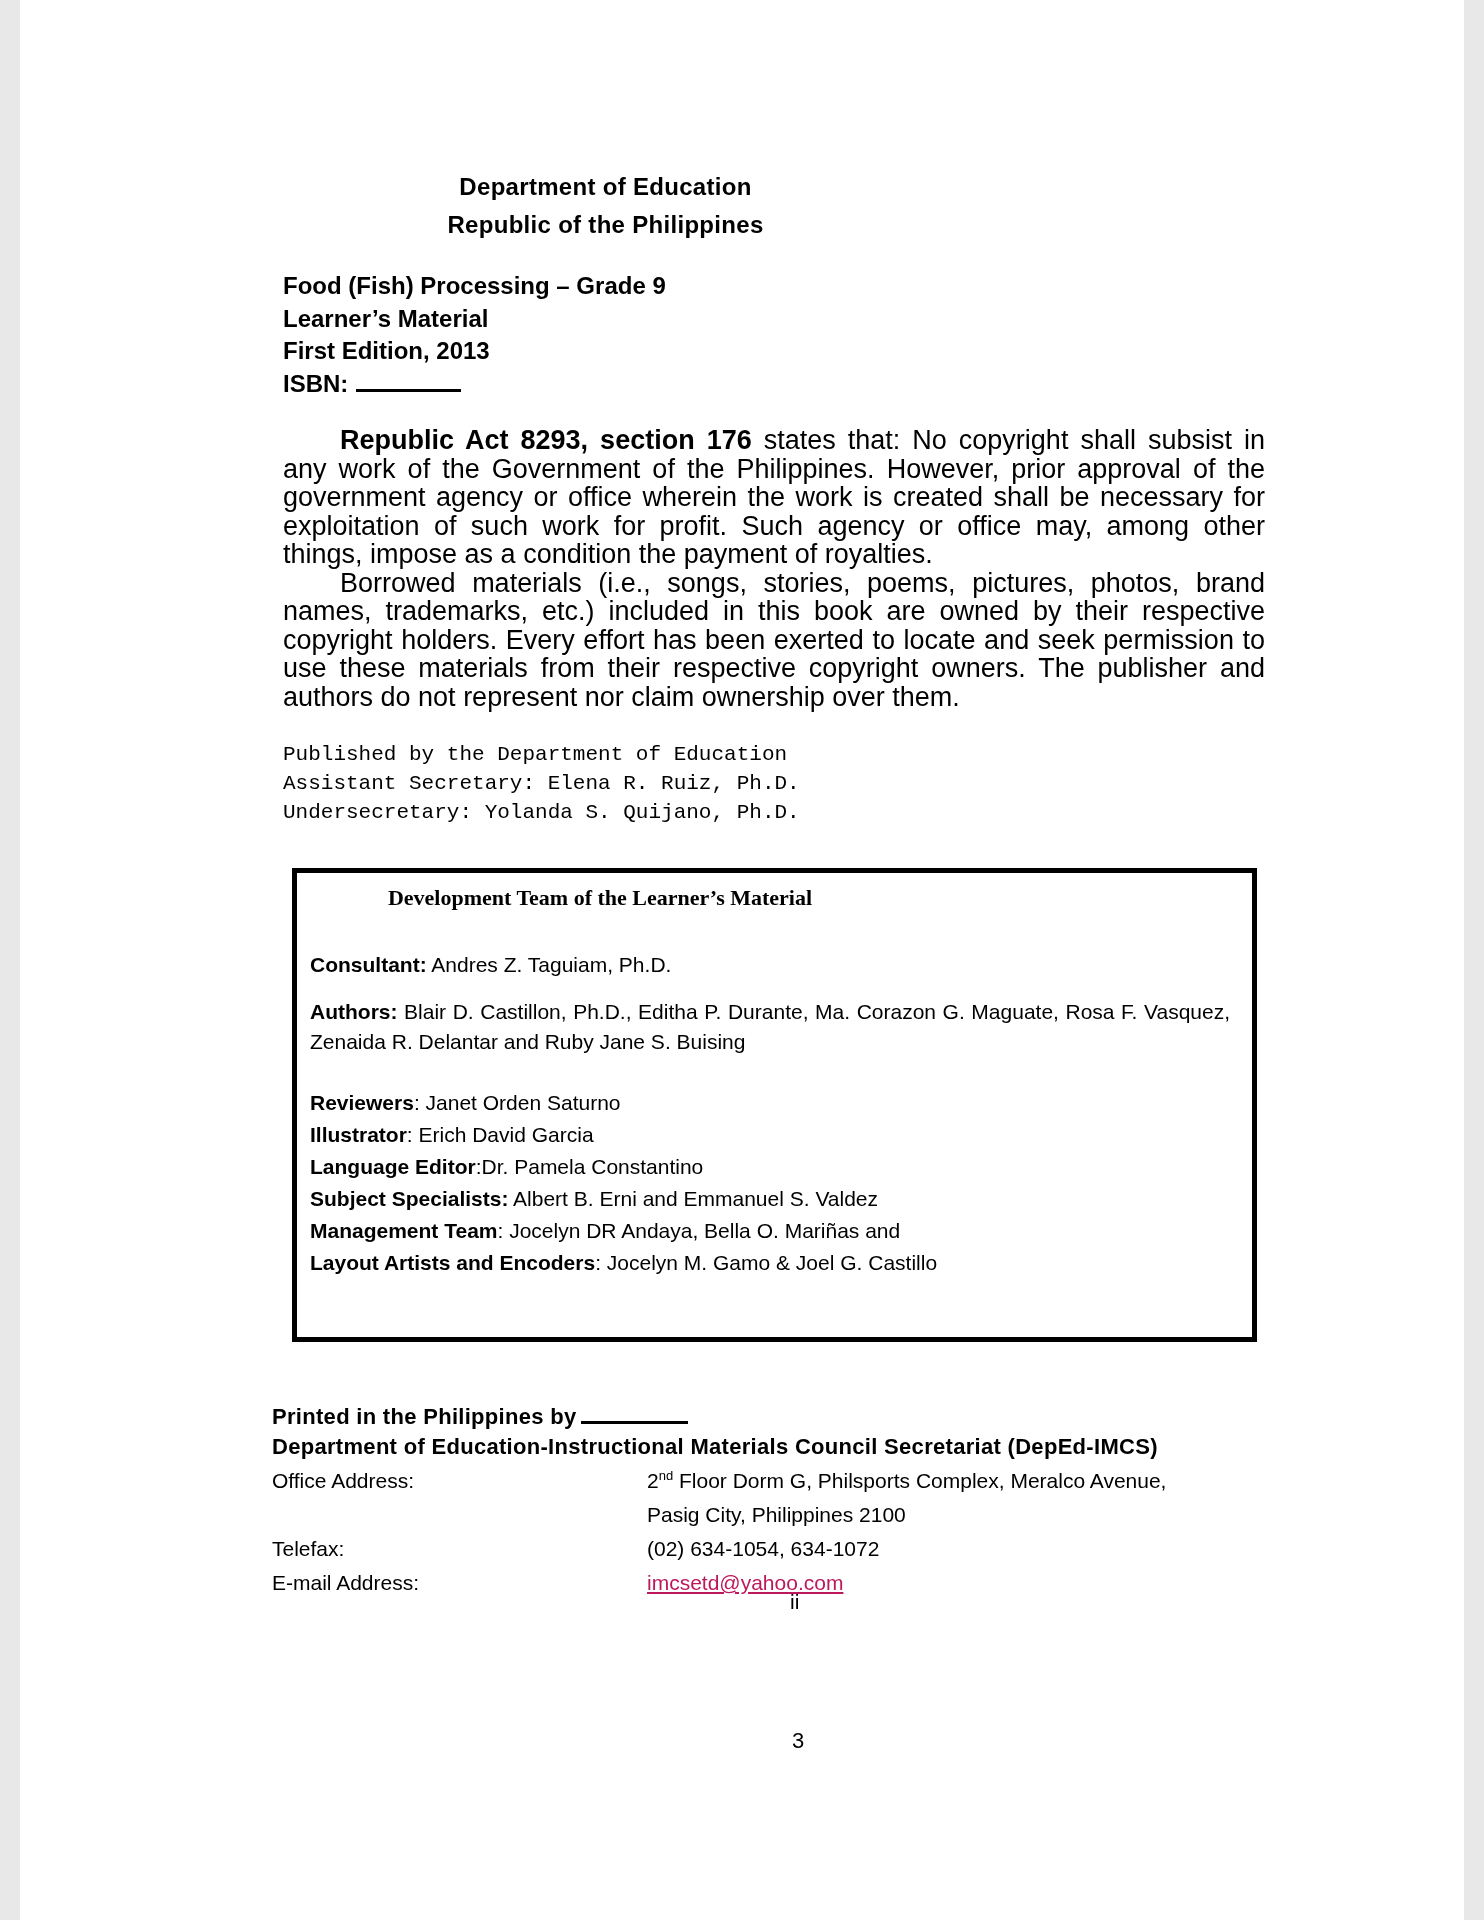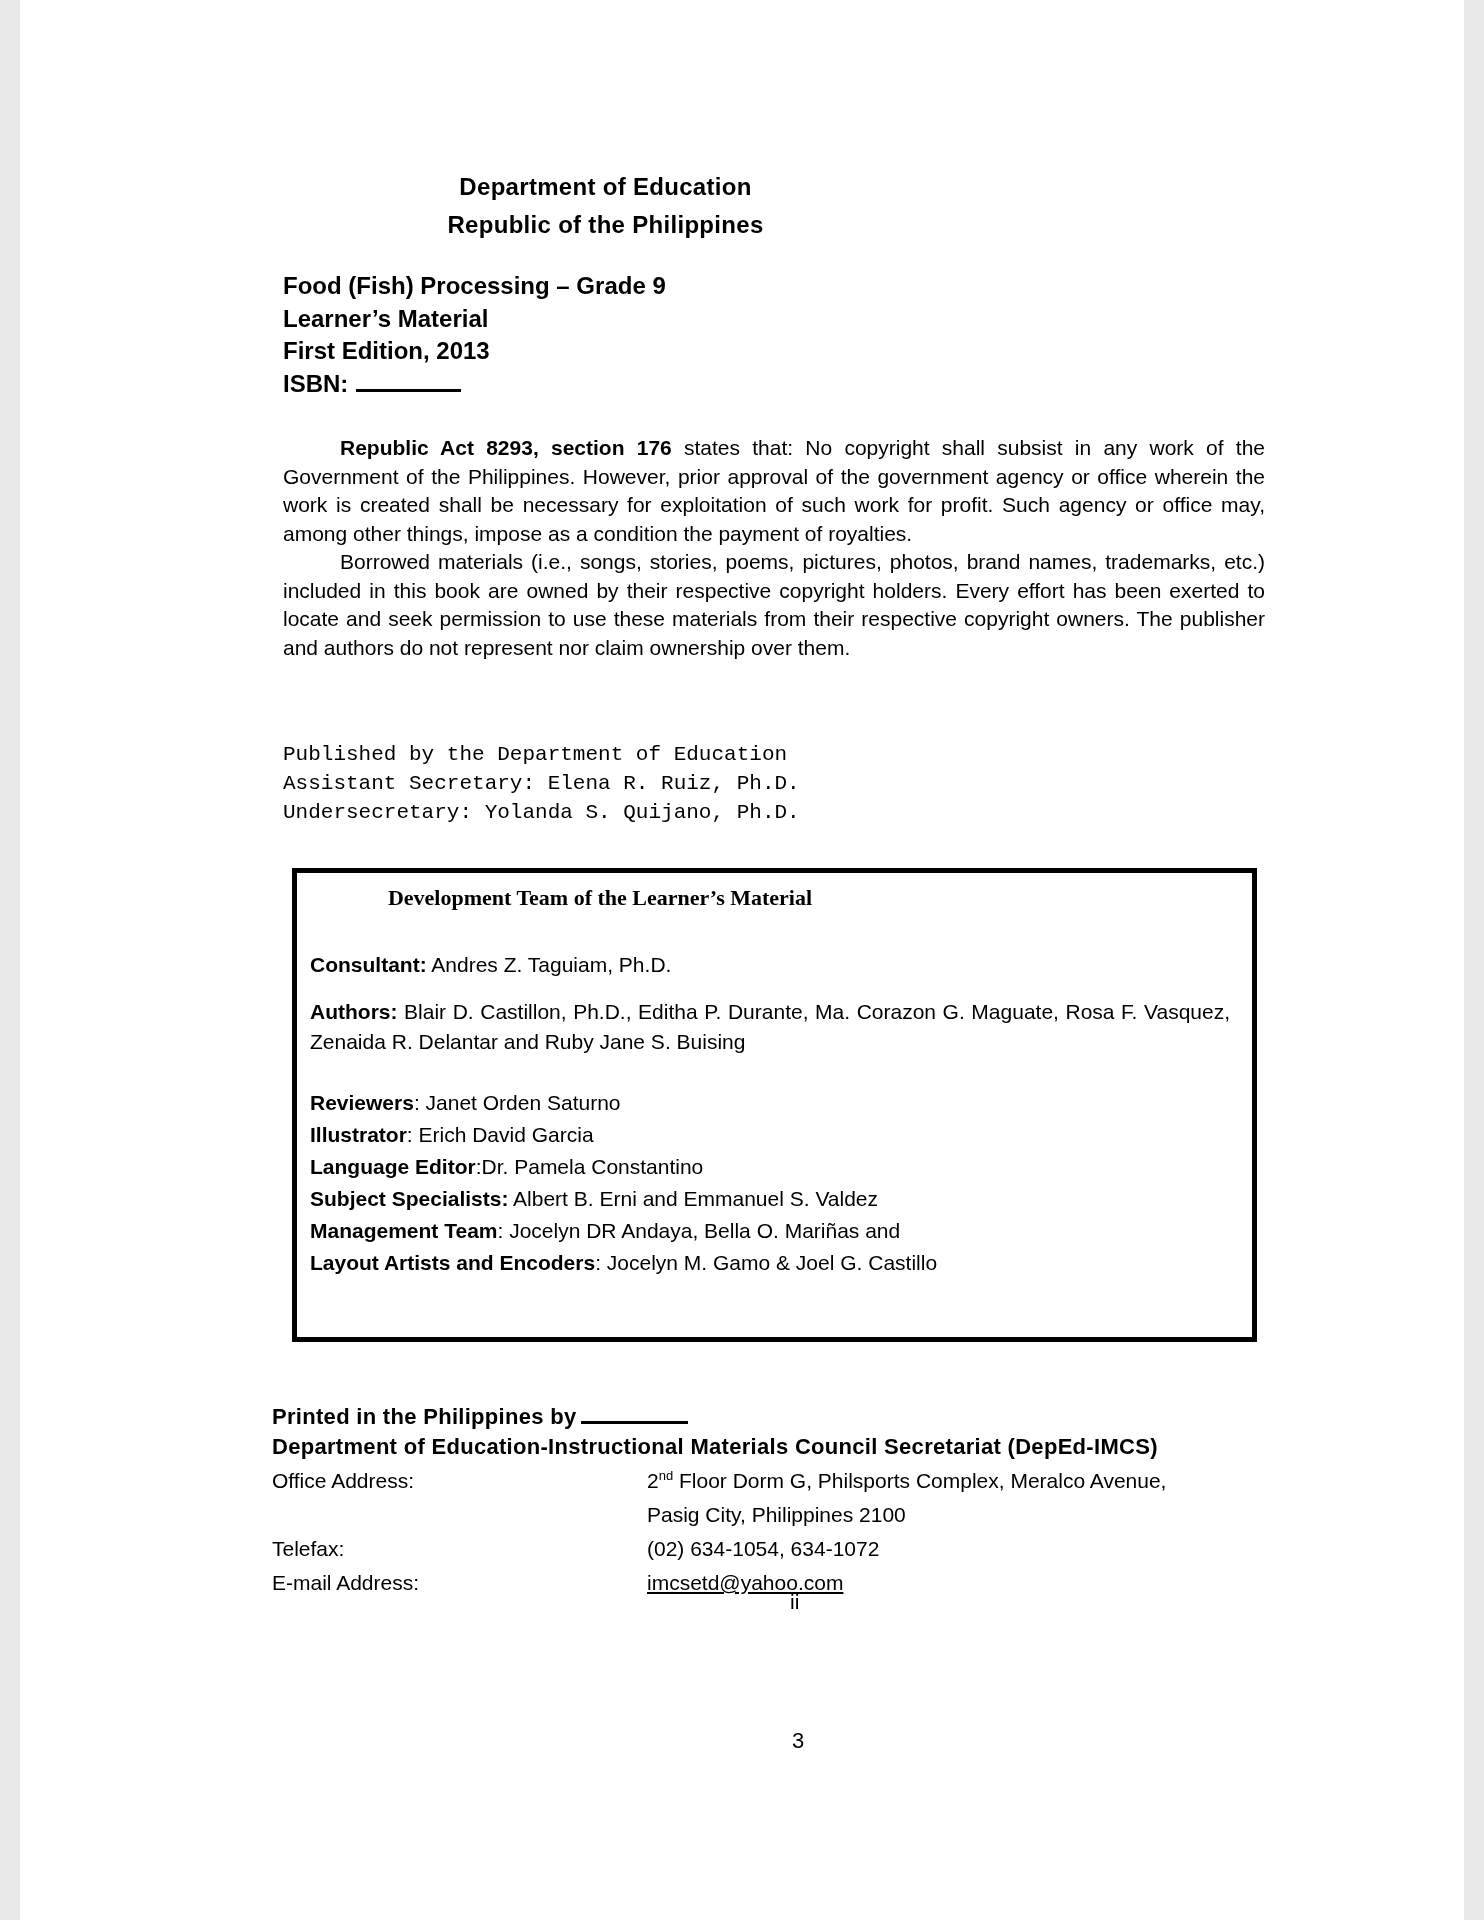--- a/index.html
+++ b/index.html
@@ -37,23 +37,22 @@
   .blank-line{
     display:inline-block;
     width:105px; height:0.85em;
     border-bottom:3px solid #000;
     margin-left:8px;
   }
 
   
   .copyright{
     left:263px; top:426px; width:982px;
-    font-size:21px; line-height:28.5px;
+    font-size:27px; line-height:28.5px;
     text-align:justify;
-    margin-top:8px;
   }
   .copyright p{margin:0; text-indent:57px;}
 
   
   .publisher{
     left:263px; top:740px; width:982px;
     font-size:21px; line-height:29px;font-family:Liberation Mono, monospace;
   }
 
   
@@ -92,21 +91,21 @@
     width:107px; height:0.8em;
     border-bottom:3px solid #000;
     margin-left:4px;
   }
   .contact-rows{margin-top:2px;}
   .contact-row{display:flex; line-height:34px;}
   .contact-label{width:375px; flex:none;}
   .contact-value{flex:1;}
   sup{font-size:13px; line-height:0;}
   .email-link{
-    color:#000000;
+    color:#be185d;
     text-decoration:underline;
   }
 
   .roman-numeral{left:770px; top:1590px; font-size:21px;}
   .page-number{left:772px; top:1728px; font-size:22px;}
 </style>
 </head>
 <body>
 
 <div class="page">

